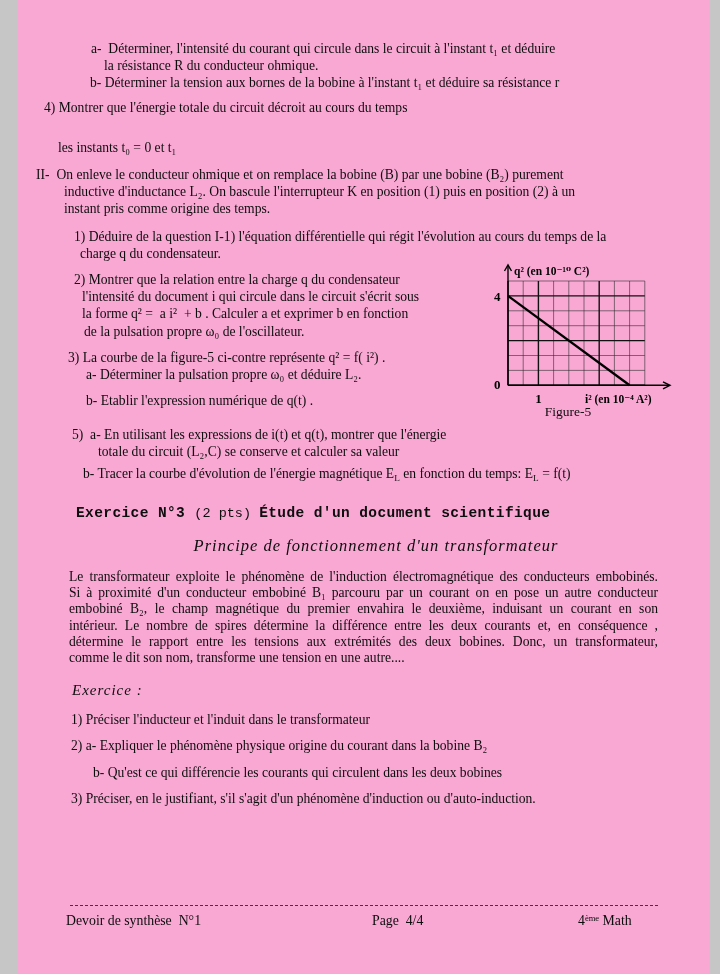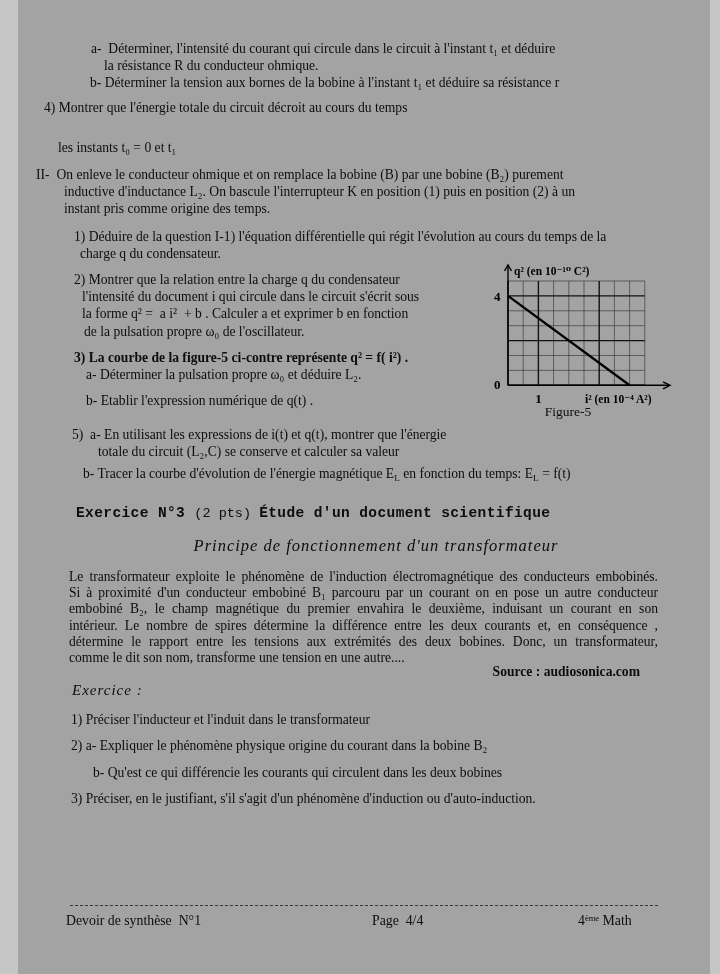--- a/index.html
+++ b/index.html
@@ -1,17 +1,17 @@
 <!DOCTYPE html>
 <html><head>
 <meta charset="utf-8">
 <style>
   html,body{margin:0;padding:0;}
   body{background:#ffffff;}
-  #page{position:relative;width:720px;height:974px;background:#a3a3a3;overflow:hidden;
+  #page{position:relative;width:720px;height:974px;background:#f9a8d4;overflow:hidden;
         font-family:"Liberation Serif","DejaVu Serif",serif;color:#0d0d0d;}
   .scanbar{position:absolute;top:0;height:974px;background:#c6c6c6;}
   #scan-left{left:0;width:18px;}
   #scan-right{left:710px;width:10px;}
   .line{position:absolute;white-space:pre;font-size:13.6px;line-height:17px;}
   .para{position:absolute;left:69px;width:589px;font-size:13.6px;line-height:16.2px;
         text-align:justify;text-align-last:justify;}
   .para-end{text-align-last:left;}
   .src{position:absolute;left:69px;width:571px;text-align:right;font-weight:bold;font-size:13.6px;}
   .h-comic{position:absolute;font-family:Liberation Mono, monospace;
@@ -51,21 +51,21 @@
   <div class="line" style="left:64px;top:200px;">instant pris comme origine des temps.</div>
 
   <div class="line" style="left:74px;top:228px;">1) Déduire de la question I-1) l'équation différentielle qui régit l'évolution au cours du temps de la</div>
   <div class="line" style="left:80px;top:245px;">charge q du condensateur.</div>
 
   <div class="line" style="left:74px;top:271px;">2) Montrer que la relation entre la charge q du condensateur</div>
   <div class="line" style="left:82px;top:288px;">l'intensité du document i qui circule dans le circuit s'écrit sous</div>
   <div class="line" style="left:82px;top:305px;">la forme q² =  a i²  + b . Calculer a et exprimer b en fonction</div>
   <div class="line" style="left:84px;top:323px;">de la pulsation propre ω₀ de l'oscillateur.</div>
 
-  <div class="line" style="left:74px;top:349px;font-weight:bold;">3) La courbe de la figure-5 ci-contre représente q² = f( i²) .</div>
+  <div class="line" style="left:68px;top:349px;">3) La courbe de la figure-5 ci-contre représente q² = f( i²) .</div>
   <div class="line" style="left:86px;top:366px;">a- Déterminer la pulsation propre ω₀ et déduire L₂.</div>
   <div class="line" style="left:86px;top:392px;">b- Etablir l'expression numérique de q(t) .</div>
 
   <div class="line" style="left:72px;top:426px;">5)  a- En utilisant les expressions de i(t) et q(t), montrer que l'énergie</div>
   <div class="line" style="left:98px;top:443px;">totale du circuit (L₂,C) se conserve et calculer sa valeur</div>
   <div class="line" style="left:83px;top:465px;"><span>b- Tracer la courbe d'évolution de l'énergie magnétique E</span><sub>L</sub><span> en fonction du temps: E</span><sub>L</sub><span> = f(t)</span></div>
 
   <svg id="figure5" viewBox="0 0 200 150">
 
     <g stroke="#2e2e2e" stroke-width="0.6">
@@ -111,21 +111,20 @@
 
   <div class="h-comic" style="left:76px;top:505px;"><span>Exercice N°3 </span><span class="pts">(2 pts) </span><span>Étude d'un document scientifique</span></div>
   <div id="subtitle" class="h-script">Principe de fonctionnement d'un transformateur</div>
 
   <div class="para" style="top:569px;">Le transformateur exploite le phénomène de l'induction électromagnétique des conducteurs embobinés.</div>
   <div class="para" style="top:585px;">Si à proximité d'un conducteur embobiné B₁ parcouru par un courant on en pose un autre conducteur</div>
   <div class="para" style="top:601px;">embobiné B₂, le champ magnétique du premier envahira le deuxième, induisant un courant en son</div>
   <div class="para" style="top:618px;">intérieur. Le nombre de spires détermine la différence entre les deux courants et, en conséquence ,</div>
   <div class="para" style="top:634px;">détermine le rapport entre les tensions aux extrémités des deux bobines. Donc, un transformateur,</div>
   <div class="para para-end" style="top:650px;">comme le dit son nom, transforme une tension en une autre....</div>
-  <div class="src" style="top:664px;">Source : audiosonica.com</div>
 
   <div id="questions-label" class="h-script">Exercice :</div>
   <div class="line" style="left:71px;top:711px;">1) Préciser l'inducteur et l'induit dans le transformateur</div>
   <div class="line" style="left:71px;top:737px;">2) a- Expliquer le phénomène physique origine du courant dans la bobine B₂</div>
   <div class="line" style="left:93px;top:764px;">b- Qu'est ce qui différencie les courants qui circulent dans les deux bobines</div>
   <div class="line" style="left:71px;top:790px;">3) Préciser, en le justifiant, s'il s'agit d'un phénomène d'induction ou d'auto-induction.</div>
 
   <div id="footer-dashes"></div>
   <div id="footer-left" class="footer-text">Devoir de synthèse  N°1</div>
   <div id="footer-center" class="footer-text">Page  4/4</div>

